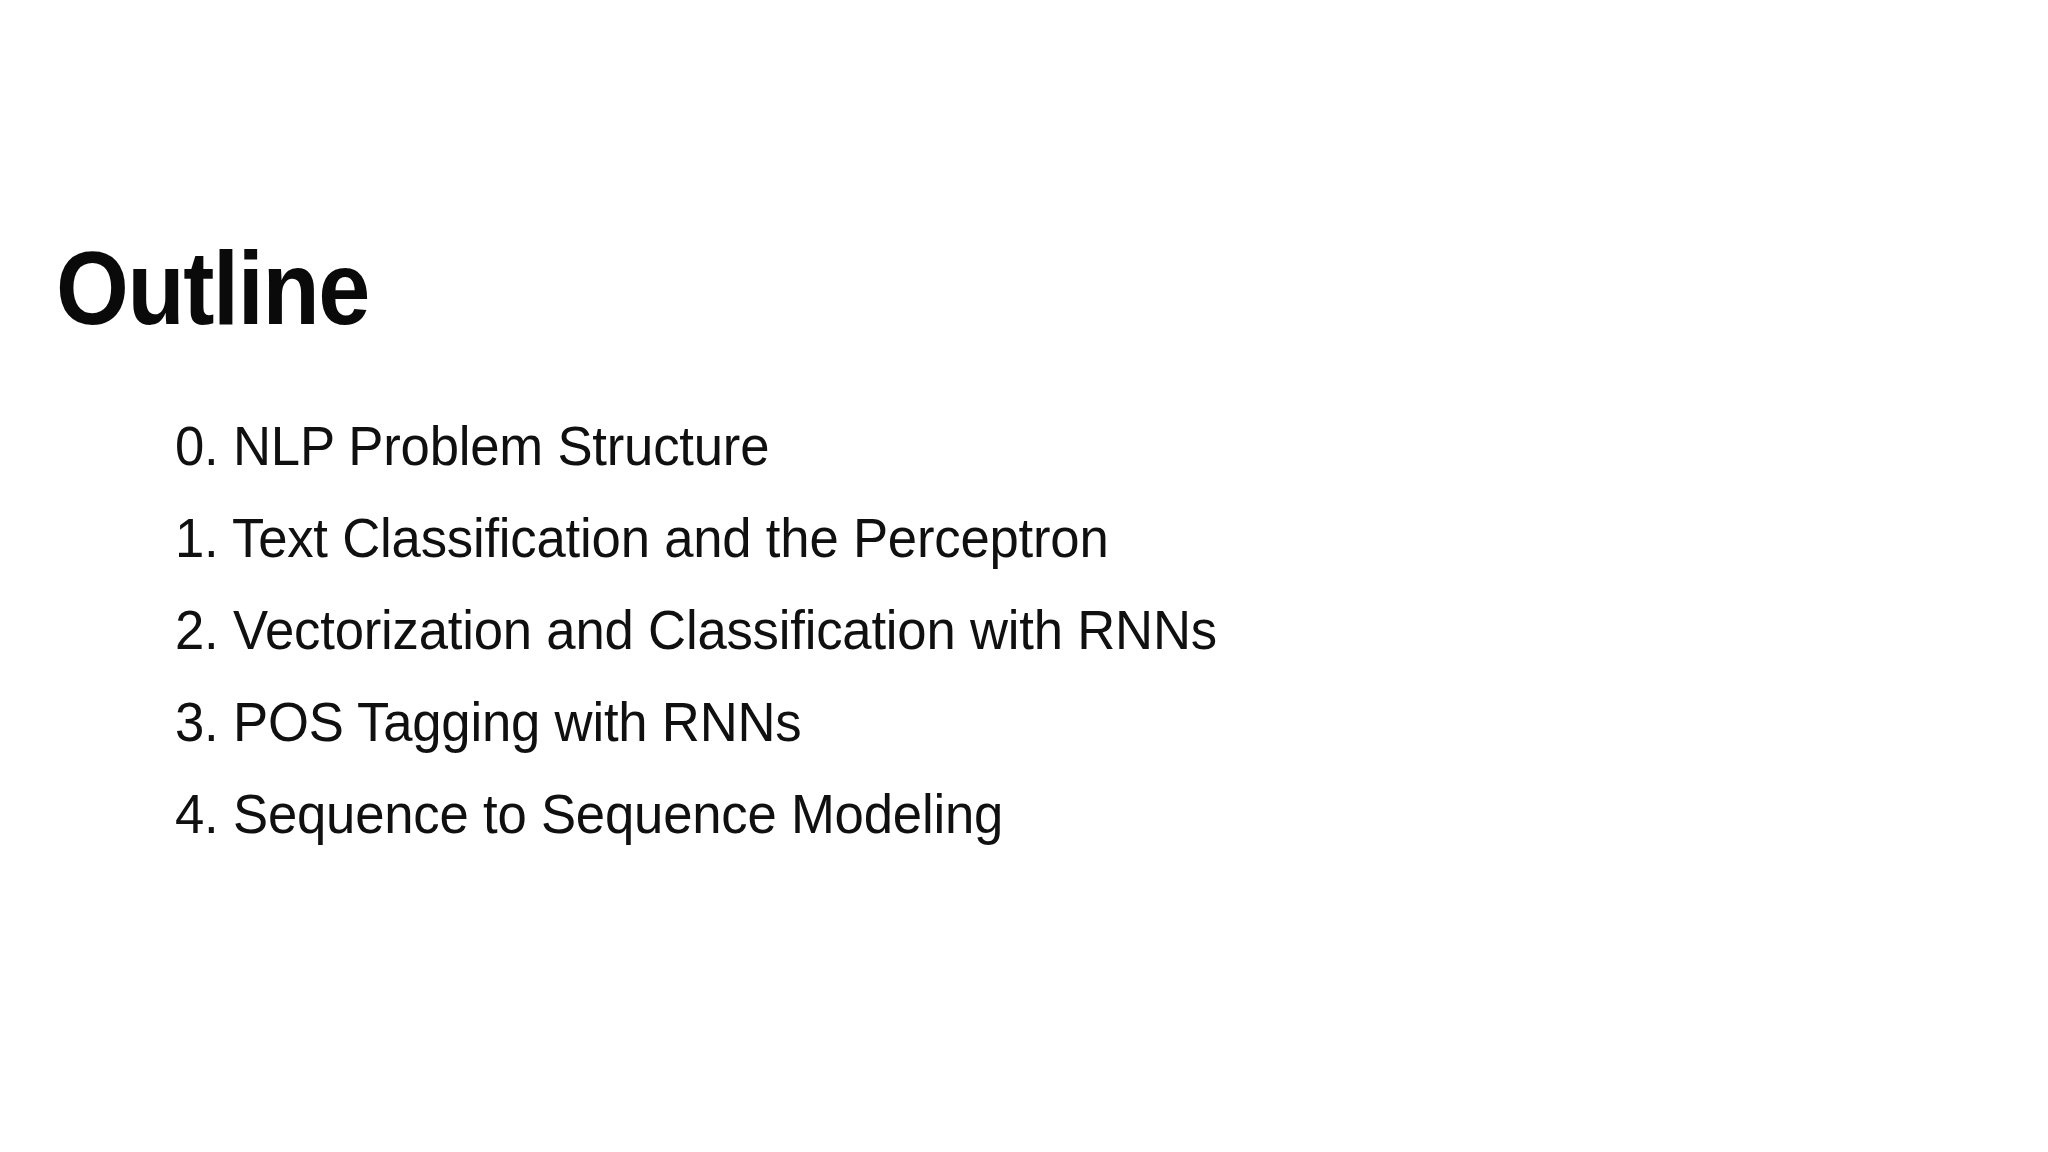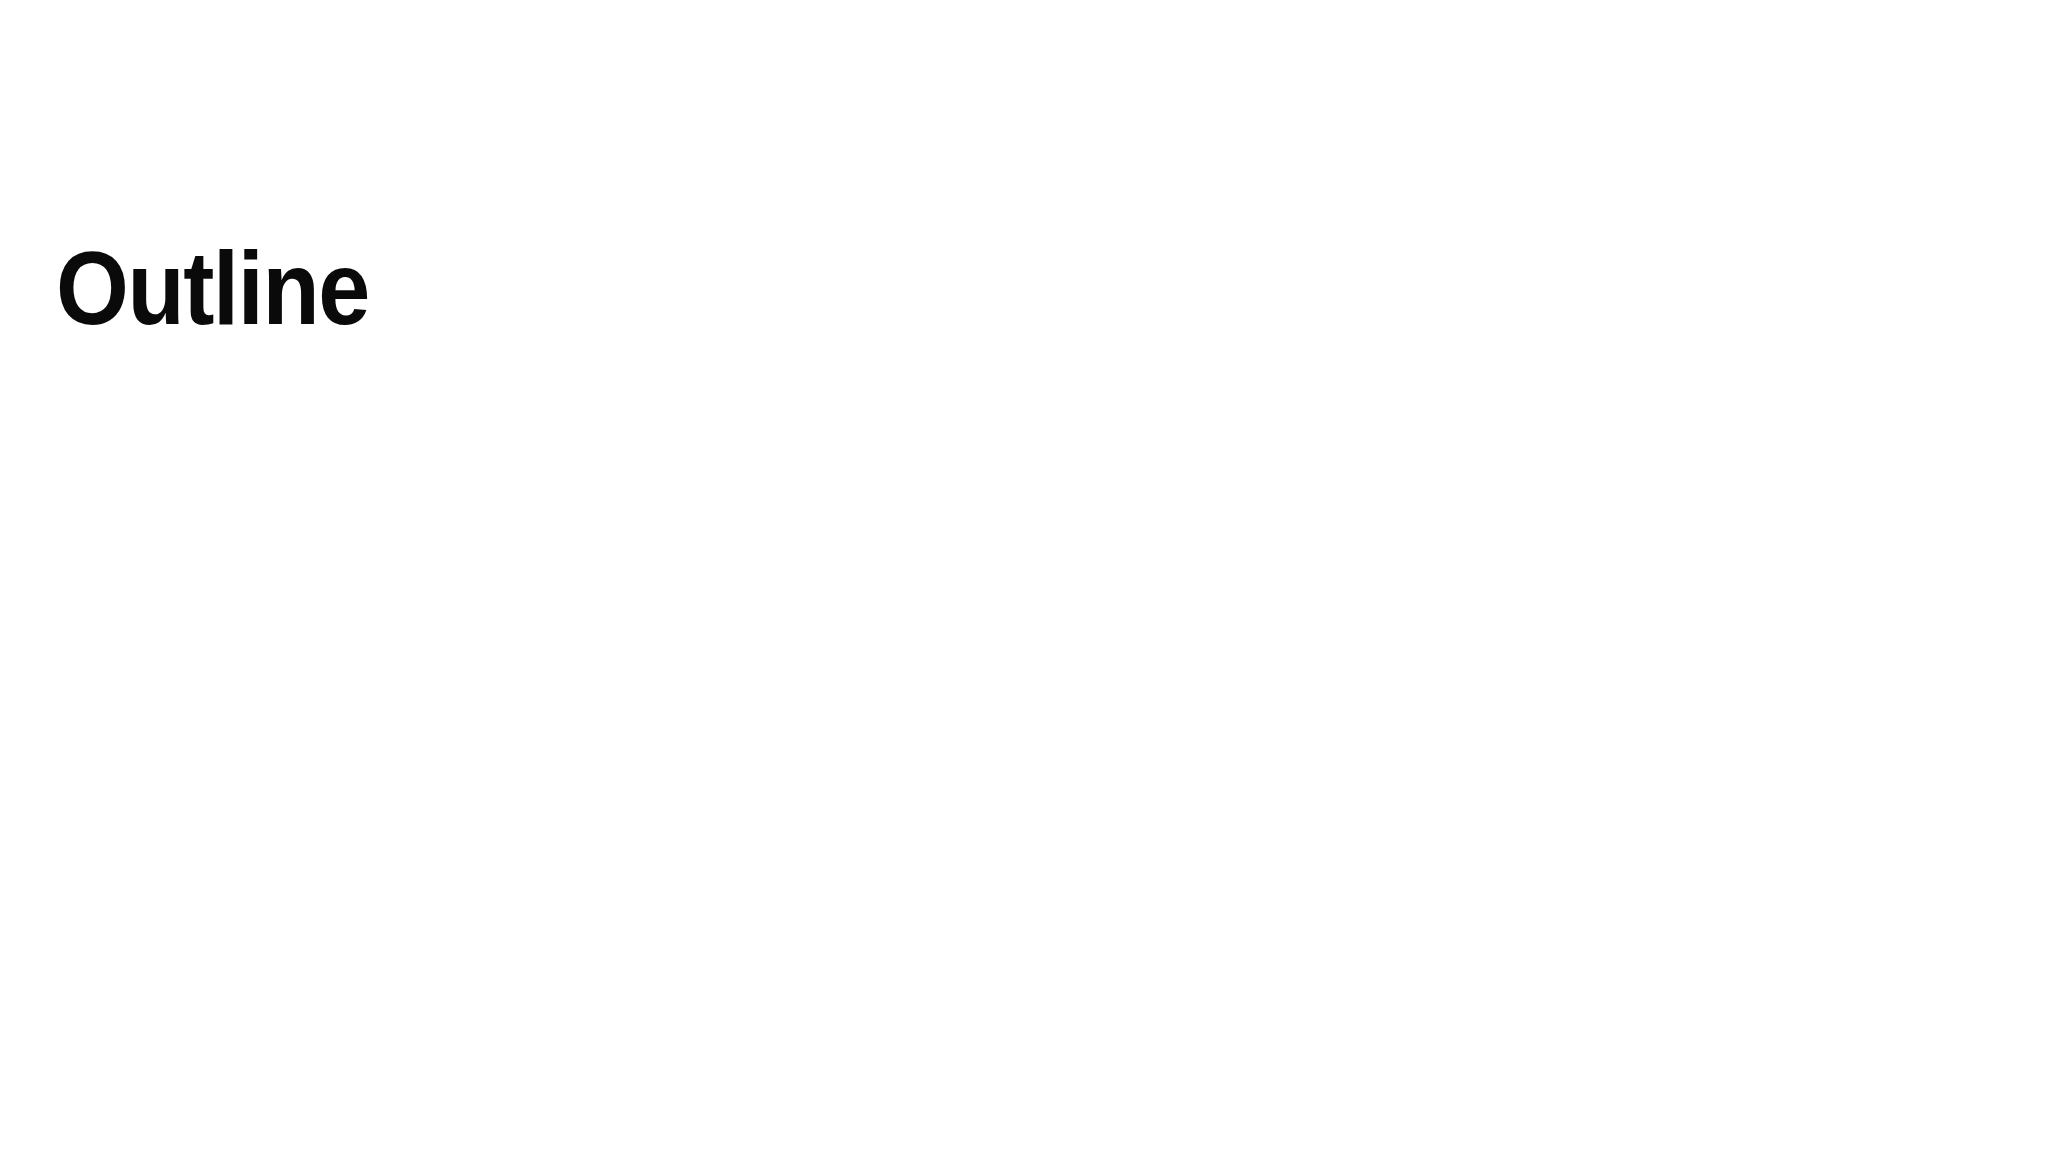--- a/index.html
+++ b/index.html
@@ -64,14 +64,21 @@
     transform-origin: left center;
   }
 </style>
 </head>
 <body>
 
 <div class="slide">
 
   <h1 class="slide-title">Outline</h1>
 
+  <ul class="outline-list">
+    <li class="outline-item">0. NLP Problem Structure</li>
+    <li class="outline-item">1. Text Classification and the Perceptron</li>
+    <li class="outline-item">2. Vectorization and Classification with RNNs</li>
+    <li class="outline-item">3. POS Tagging with RNNs</li>
+    <li class="outline-item">4. Sequence to Sequence Modeling</li>
+  </ul>
 
 </div>
 
 </body></html>

